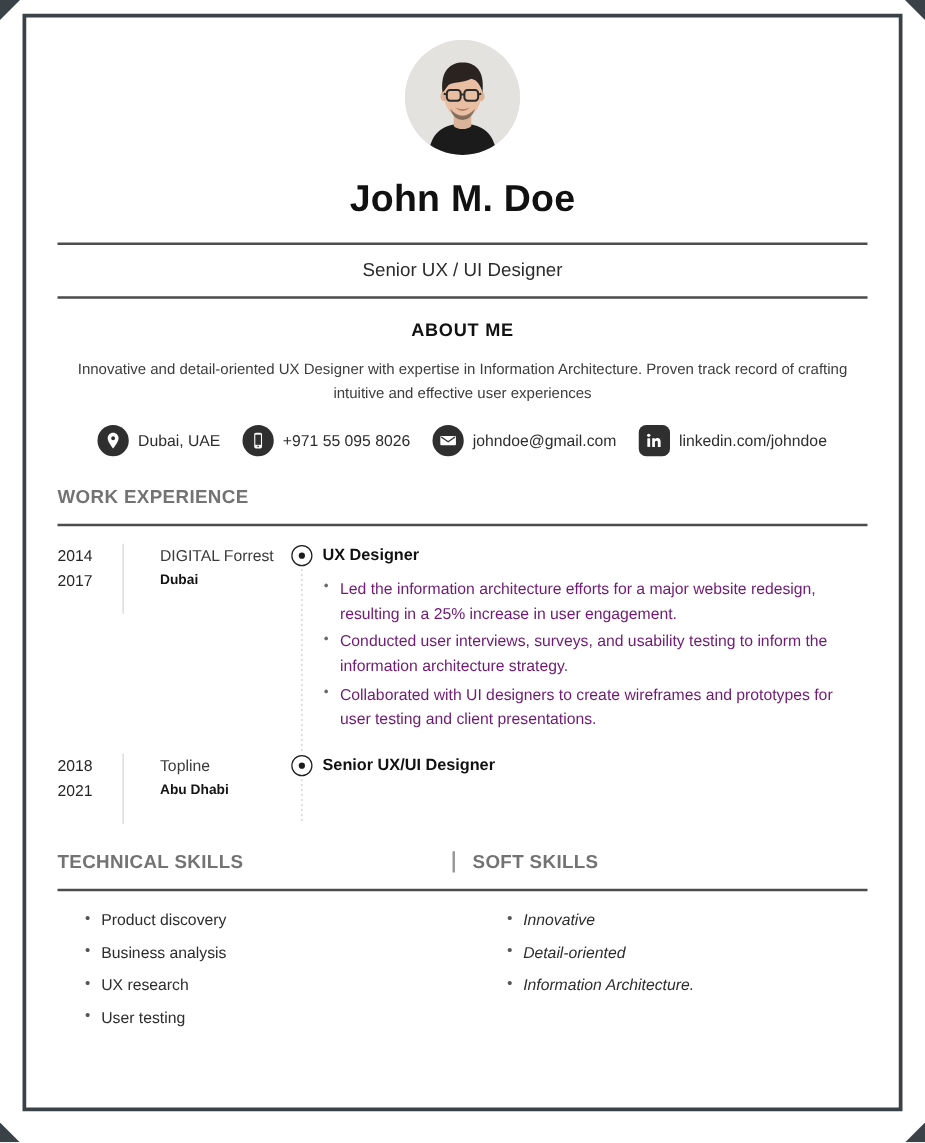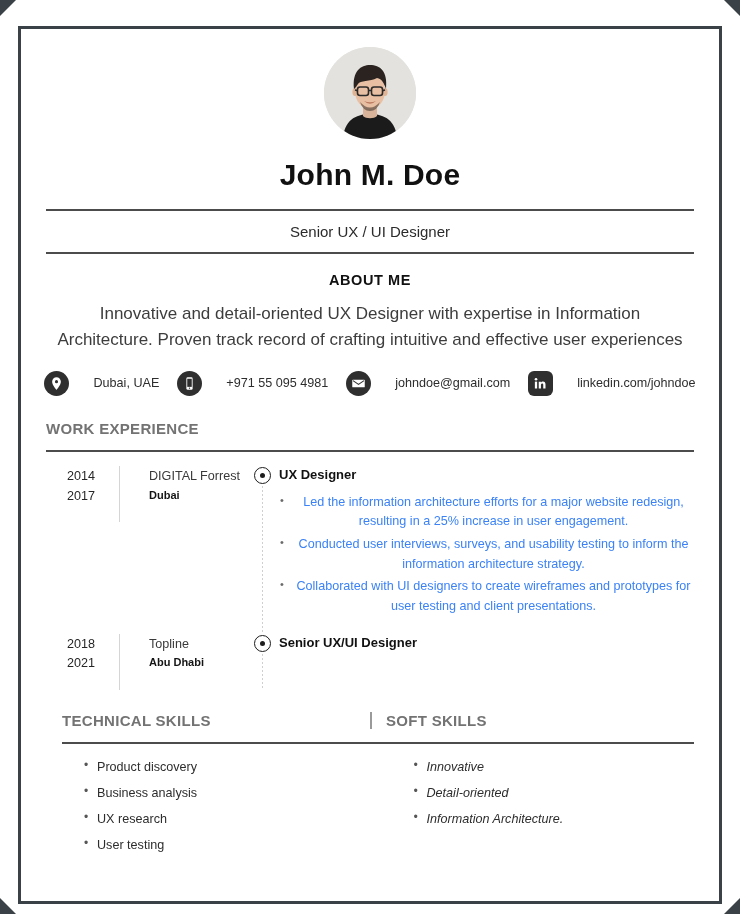--- a/index.html
+++ b/index.html
@@ -12,21 +12,21 @@
     height: 914px;
     font-family: "Liberation Sans", sans-serif;
     color: #262626;
     position: relative;
     overflow: hidden;
   }
 
   .page-frame {
     position: absolute;
     left: 18px;
-    top: 26px;
+    top: 11px;
     width: 704px;
     height: 878px;
     border: 3px solid #3a4248;
     box-sizing: border-box;
     background: #fff;
   }
 
   .corner-mark {
     position: absolute;
     width: 16px;
@@ -94,36 +94,36 @@
     font-size: 14.5px;
     font-weight: bold;
     letter-spacing: 0.6px;
     margin-top: 18px;
     color: #111;
   }
   .about-text {
     margin: 13px auto 0;
     max-width: 628px;
     text-align: center;
-    font-size: 17px;
+    font-size: 12px;
     line-height: 1.55;
     color: #3d3d3d;
   }
 
   .contact-row {
     display: flex;
     justify-content: center;
     align-items: center;
     gap: 18px;
     margin-top: 17px;
   }
   .contact-item {
     display: flex;
     align-items: center;
-    gap: 24px;
+    gap: 7px;
     text-align: right;
   }
   .contact-badge {
     width: 25px;
     height: 25px;
     border-radius: 50%;
     background: #2f2f2f;
     display: flex;
     align-items: center;
     justify-content: center;
@@ -159,21 +159,20 @@
     align-items: flex-start;
     margin-top: 14px;
   }
   .exp-dates {
     width: 52px;
     flex: none;
     font-size: 12.6px;
     line-height: 1.58;
     color: #262626;
     padding-top: 1px;
-    margin-left: 21px;
   }
   .exp-company {
     width: 128px;
     flex: none;
     border-left: 1px solid #d5d5d5;
     padding-left: 29px;
     padding-top: 1px;
     min-height: 56px;
     box-sizing: border-box;
   }
@@ -242,35 +241,34 @@
   .exp-bullets {
     list-style: none;
     margin: 11px 0 0;
     padding: 0;
   }
   .exp-bullets li {
     position: relative;
     padding-left: 14px;
     font-size: 12.6px;
     line-height: 1.56;
-    color: #3b82f6;
+    color: #701a75;
     margin-bottom: 3px;
-    text-align: center;
   }
   .exp-bullets li::before {
     content: "\2022";
     position: absolute;
     left: 1px;
     top: -1px;
     font-size: 11px;
     color: #6a6a6a;
   }
 
   
-  .skills-section { margin-top: 22px; margin-left: 16px; }
+  .skills-section { margin-top: 22px; }
   .skills-head {
     display: flex;
     align-items: stretch;
   }
   .skills-head-col {
     flex: 1;
     display: flex;
     align-items: center;
   }
   .skills-head-col.right {
@@ -368,21 +366,21 @@
         </div>
 
         <div class="contact-item">
           <span class="contact-badge">
             <svg width="15" height="15" viewBox="0 0 24 24" fill="#ffffff">
               <rect x="7" y="2" width="10" height="20" rx="2.2"></rect>
               <rect x="8.4" y="4.4" width="7.2" height="13" fill="#2f2f2f"></rect>
               <circle cx="12" cy="19.4" r="1.05" fill="#2f2f2f"></circle>
             </svg>
           </span>
-          <span class="contact-text">+971 55 095 4981</span>
+          <span class="contact-text">+971 55 095 8026</span>
         </div>
 
         <div class="contact-item">
           <span class="contact-badge">
             <svg width="15" height="15" viewBox="0 0 24 24" fill="#ffffff">
               <path d="M3 6h18c.55 0 1 .45 1 1v10c0 .55-.45 1-1 1H3c-.55 0-1-.45-1-1V7c0-.55.45-1 1-1z"></path>
               <path d="M3.2 7.4l8.8 6 8.8-6" fill="none" stroke="#2f2f2f" stroke-width="1.7"></path>
             </svg>
           </span>
           <span class="contact-text">johndoe@gmail.com</span>

